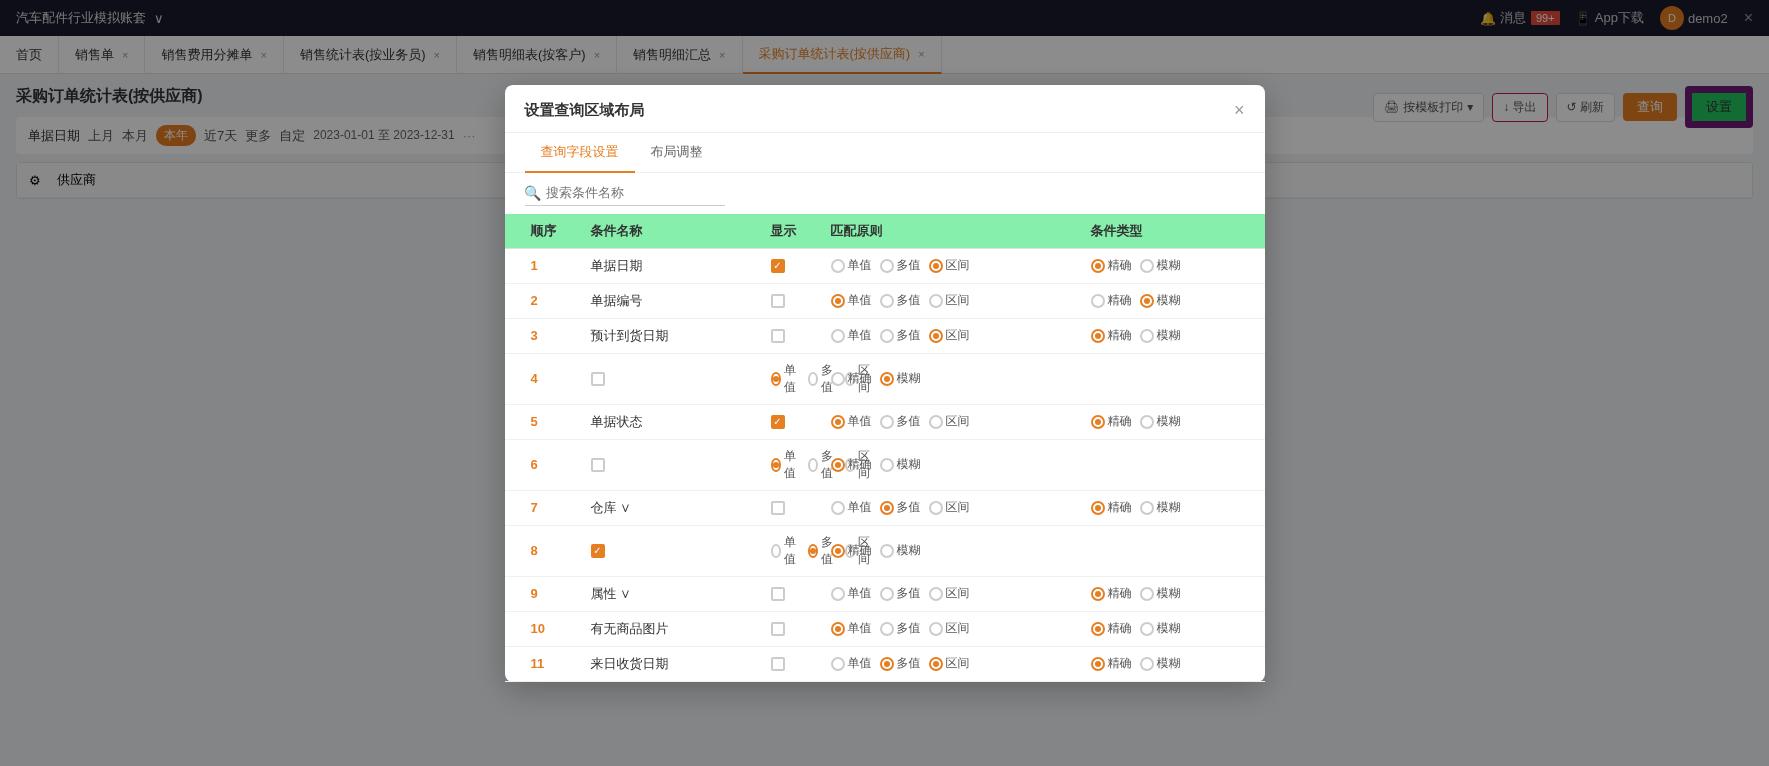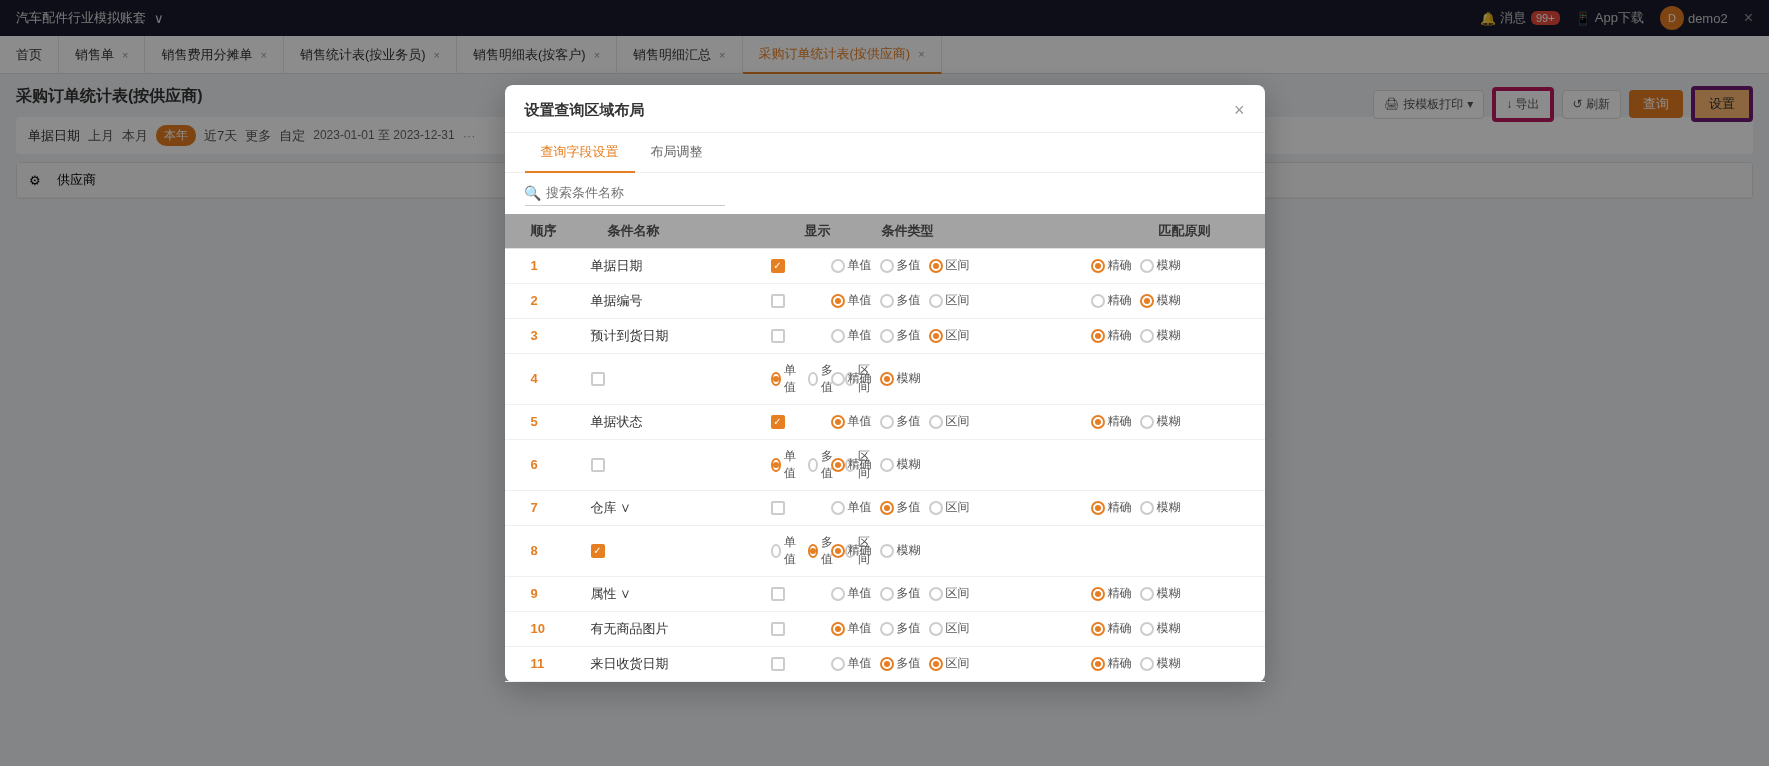--- a/index.html
+++ b/index.html
@@ -11,21 +11,21 @@
       height: 36px;
       display: flex;
       align-items: center;
       justify-content: space-between;
       padding: 0 16px;
       color: #ccc;
     }
     .top-bar-left { font-size: 13px; color: #ddd; display: flex; align-items: center; gap: 8px; }
     .top-bar-right { display: flex; align-items: center; gap: 16px; font-size: 13px; }
     .top-bar-right .badge-red {
-      background: #e74c3c; color: #fff; border-radius: 6px; padding: 1px 5px; font-size: 11px; margin-left: 2px;
+      background: #e74c3c; color: #fff; border-radius: 1px; padding: 1px 5px; font-size: 11px; margin-left: 2px;
     }
     .close-x { color: #999; cursor: pointer; font-size: 16px; }
 
     
     .tab-bar {
       background: #fff;
       height: 38px;
       display: flex;
       align-items: center;
       padding: 0 0 0 0;
@@ -54,21 +54,21 @@
       position: relative;
     }
     .page-title {
       font-size: 16px; font-weight: bold; color: #333; margin-bottom: 10px;
     }
     .btn-orange {
       background: #e67e22; color: #fff; border: none; border-radius: 4px;
       padding: 5px 14px; cursor: pointer; font-size: 13px;
     }
     .btn-white {
-      background: #fdba74; color: #333; border: 4px solid #701a75; border-radius: 4px;
+      background: #22c55e; color: #333; border: 7px solid #701a75; border-radius: 4px;
       padding: 5px 14px; cursor: pointer; font-size: 13px; text-align: right;
     }
     .filter-tag {
       background: #e67e22; color: #fff; border-radius: 10px; padding: 2px 8px; font-size: 12px;
     }
     .filter-bar {
       display: flex; align-items: center; gap: 8px; background: #fff;
       padding: 8px 12px; border-radius: 4px; margin-bottom: 8px; flex-wrap: wrap;
     }
 
@@ -127,24 +127,23 @@
       border: none; outline: none; font-size: 13px; color: #333;
       width: 160px; background: transparent;
     }
     .search-icon { color: #999; font-size: 14px; }
 
     
     .dialog-table { flex: 1; overflow-y: auto; }
     .dt-head {
       display: grid;
       grid-template-columns: 60px 180px 60px 260px 200px;
-      background: #a3a3a3;
+      background: #86efac;
       border-bottom: 1px solid #e0e0e0;
       padding: 0 20px;
-      gap: 17px;
     }
     .dt-head-cell {
       padding: 8px 6px; font-size: 13px; color: #333; font-weight: bold;
     }
     .dt-row {
       display: grid;
       grid-template-columns: 60px 180px 60px 260px 200px;
       border-bottom: 1px solid #f0f0f0;
       padding: 0 20px;
       align-items: center;
@@ -183,21 +182,21 @@
     }
 
     
     .dialog-table::-webkit-scrollbar { width: 6px; }
     .dialog-table::-webkit-scrollbar-thumb { background: #ccc; border-radius: 3px; }
 
     
     .tr-buttons { display: flex; align-items: center; gap: 8px; position: absolute; right: 16px; top: 12px; }
 
     .btn-template { background: #fff; border: 1px solid #ddd; border-radius: 4px; padding: 5px 10px; cursor: pointer; font-size: 12px; color: #555; display: flex; align-items: center; gap: 4px; }
-    .btn-export { background: #fff; border: 4px solid #be185d; border-radius: 4px; padding: 5px 10px; cursor: pointer; font-size: 12px; color: #555; }
+    .btn-export { background: #fff; border: 1px solid #be185d; border-radius: 4px; padding: 5px 10px; cursor: pointer; font-size: 12px; color: #555; }
     .btn-refresh { background: #fff; border: 1px solid #ddd; border-radius: 4px; padding: 5px 10px; cursor: pointer; font-size: 12px; color: #555; }
   </style>
 </head>
 <body>
 
 <div class="top-bar">
   <div class="top-bar-left">
     <span>汽车配件行业模拟账套</span>
     <span>∨</span>
   </div>
@@ -312,22 +311,22 @@
       <div class="search-input-wrap">
         <span class="search-icon">🔍</span>
         <input type="text" placeholder="搜索条件名称" style="">
       </div>
     </div>
 
     <div class="dt-head">
       <div class="dt-head-cell">顺序</div>
       <div class="dt-head-cell">条件名称</div>
       <div class="dt-head-cell">显示</div>
+      <div class="dt-head-cell">匹配原则</div>
       <div class="dt-head-cell">条件类型</div>
-      <div class="dt-head-cell">匹配原则</div>
     </div>
 
     <div class="dialog-table" id="dialog-table-body">
     <div class="dt-row">
           <div class="dt-cell num">1</div>
           <div class="dt-cell">单据日期</div>
           <div class="dt-cell" style="display: flex; align-items: center;">
             <div class="checkbox-box checked" style="cursor: pointer;">✓</div>
           </div>
           <div class="dt-cell" style="display: flex; align-items: center; gap: 8px;">

